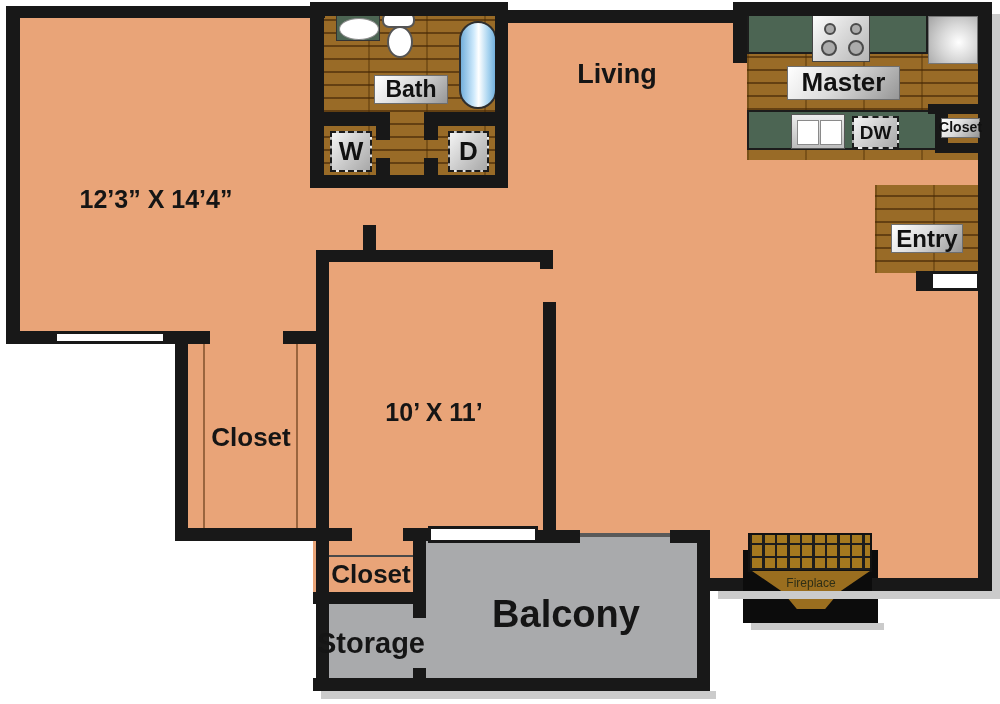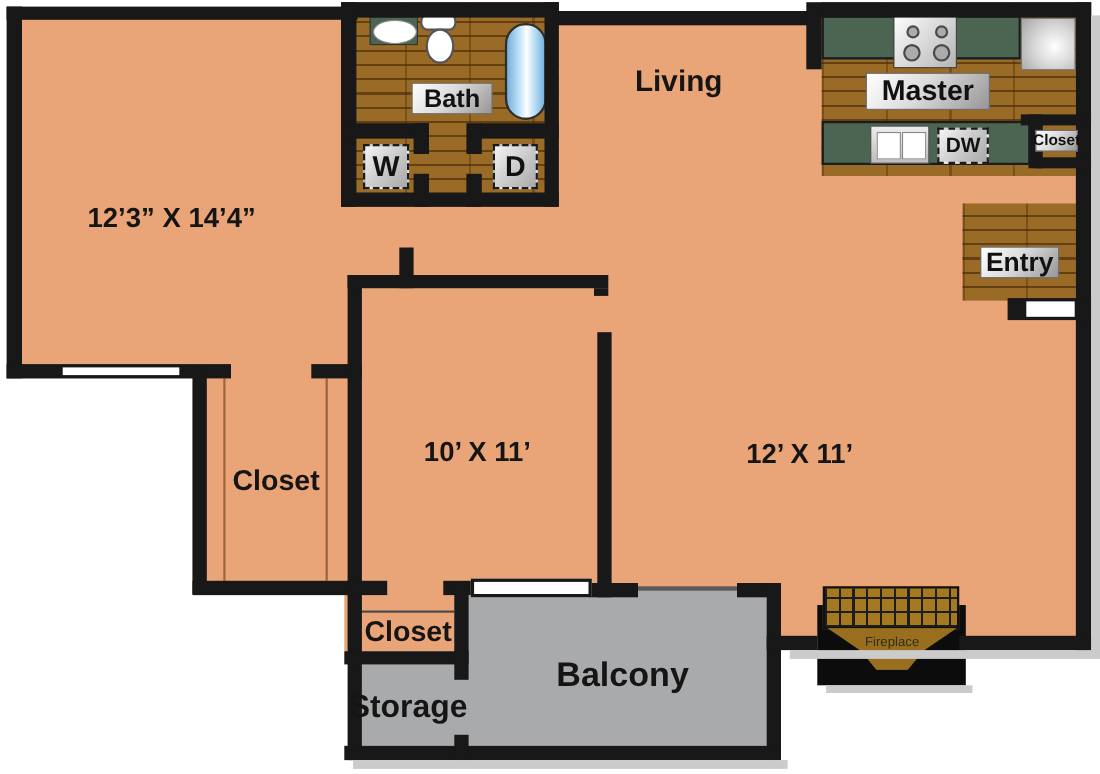--- a/index.html
+++ b/index.html
@@ -159,20 +159,19 @@
   <div class="appl" style="left:852px;top:116px;width:47px;height:33px;font-size:19px;">
     <span>DW</span>
   </div>
 
   <div class="lbl" style="left:156px;top:199px;font-size:25px;">12’3” X 14’4”</div>
 
   <div class="lbl" style="left:617px;top:74px;font-size:27px;">Living</div>
 
   <div class="lbl" style="left:434px;top:412px;font-size:25px;">10’ X 11’</div>
 
-  <div class="lbl" style="left:727px;top:413px;font-size:25px;">12’ X 11’</div>
 
   <div class="lbl" style="left:251px;top:437px;font-size:26px;">Closet</div>
   <div class="lbl" style="left:371px;top:574px;font-size:26px;">Closet</div>
   <div class="lbl" style="left:371px;top:643px;font-size:29px;">Storage</div>
-  <div class="lbl" style="left:566px;top:614px;font-size:31px;">Balcony</div>
+  <div class="lbl" style="left:566px;top:614px;font-size:38px;">Balcony</div>
 
 </div>
 
 </body></html>

